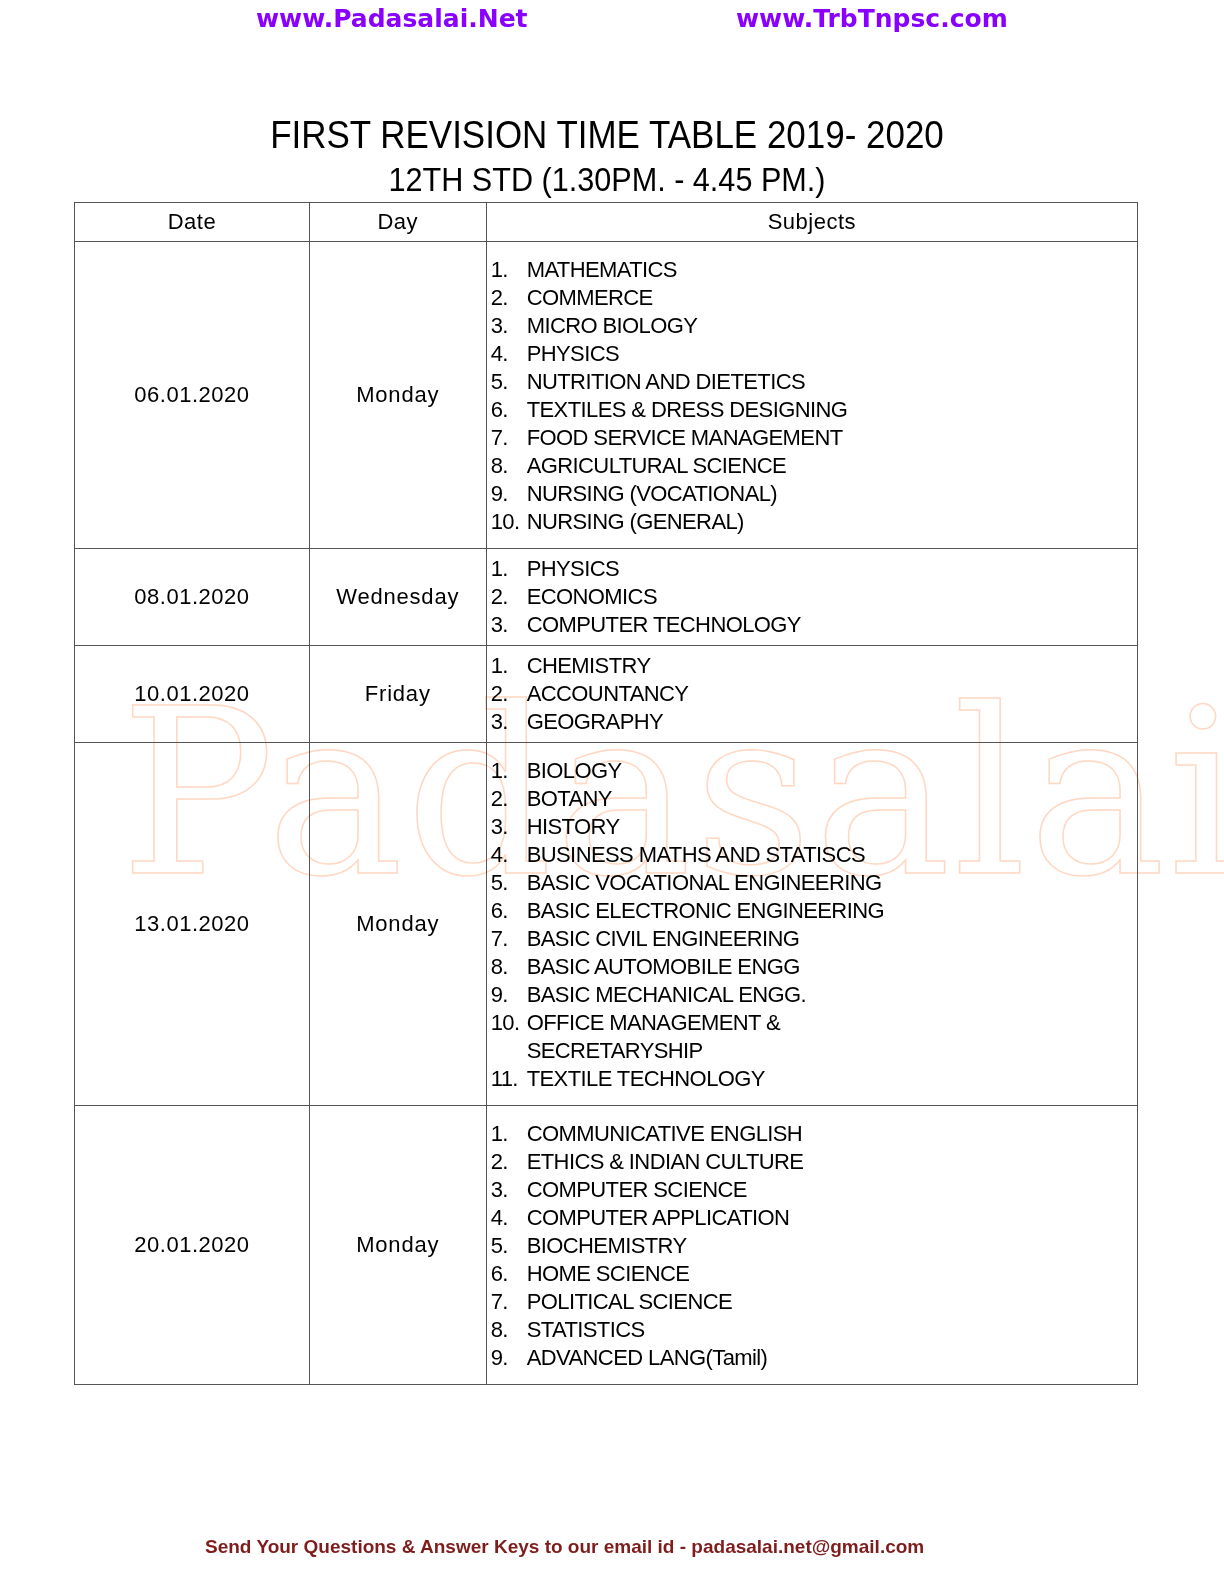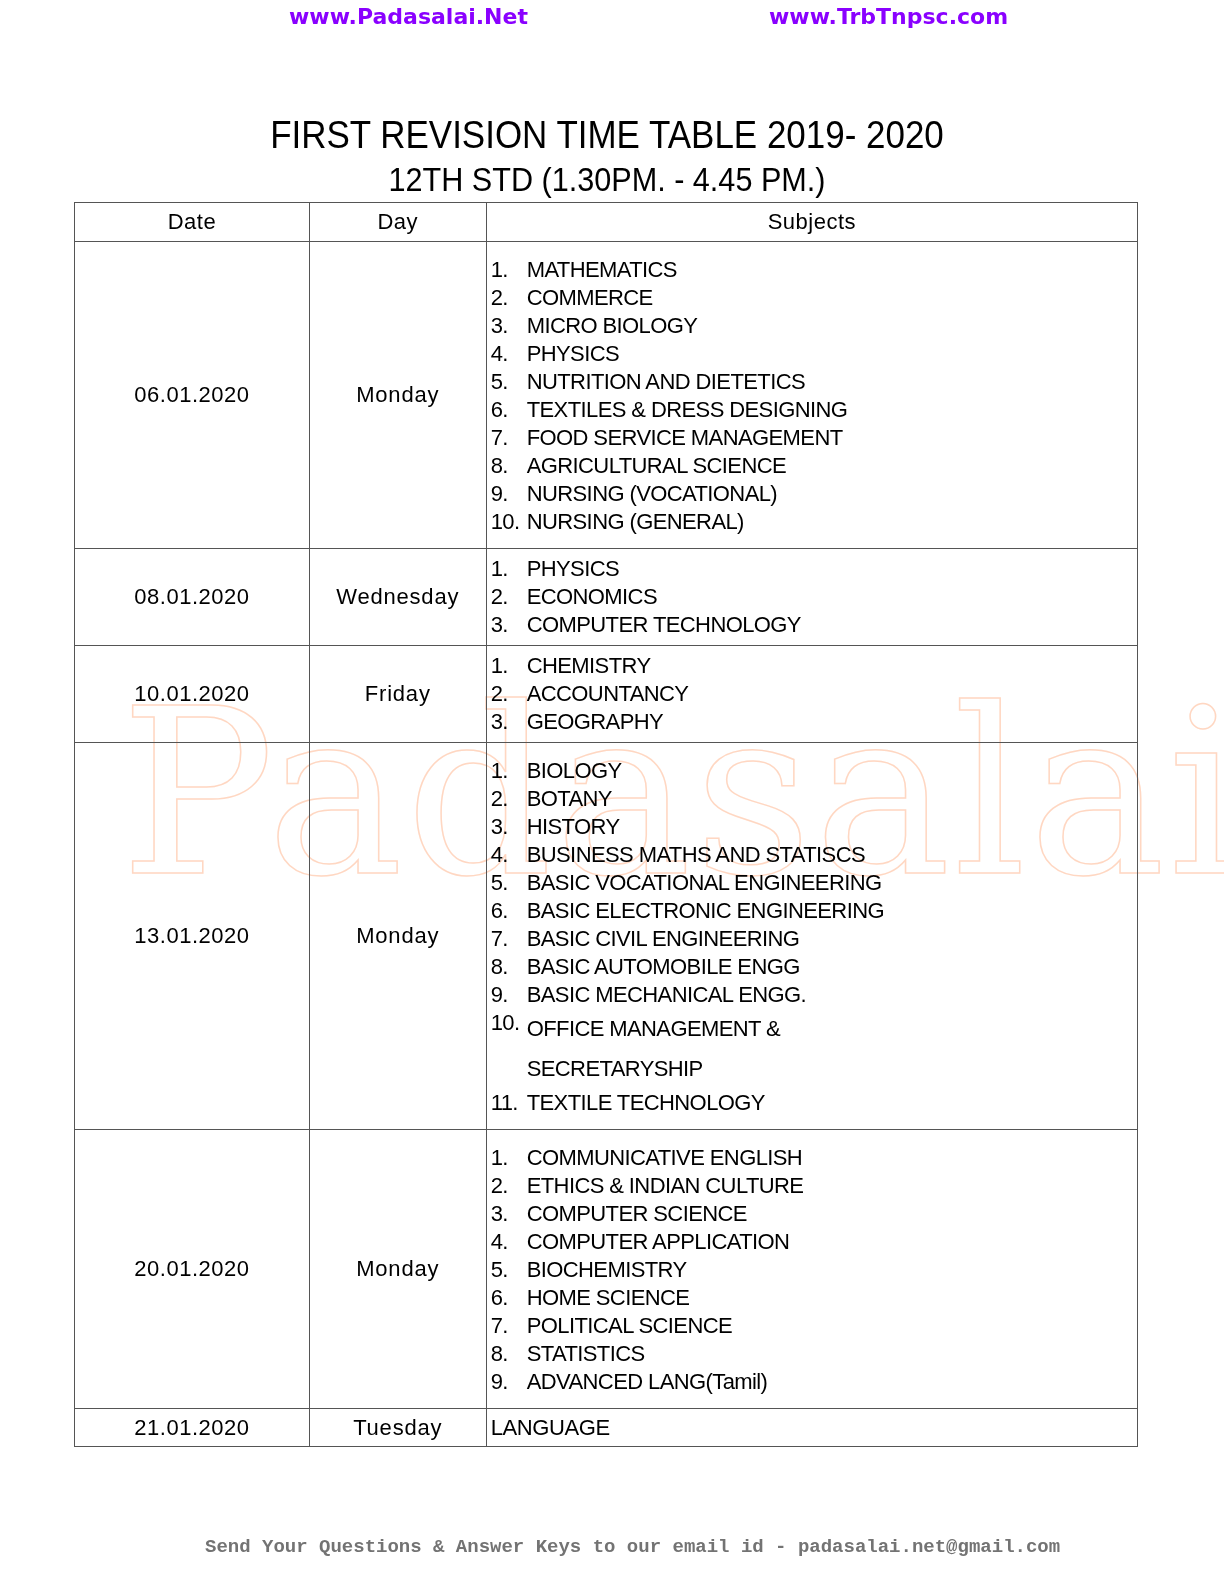--- a/index.html
+++ b/index.html
@@ -12,26 +12,25 @@
       height: 1584px;
       position: relative;
       overflow: hidden;
       font-family: "Liberation Sans", "DejaVu Sans", sans-serif;
       color: #000;
     }
     .hdr-link {
       position: absolute;
       top: 4px;
       font-family: "DejaVu Sans", sans-serif;
-      font-size: 22px;
+      font-size: 25px;
       font-weight: bold;
       color: #8a00ff;
       letter-spacing: 0px;
       text-decoration: none;
-      margin-left: 33px;
     }
     #hdr-left { left: 256px; }
     #hdr-right { left: 736px; }
 
     .watermark {
       position: absolute;
       left: 120px;
       top: 660px;
       font-family: "DejaVu Serif", serif;
       font-size: 230px;
@@ -118,36 +117,36 @@
       width: 36px;
       flex: none;
     }
     ol.subjects li .txt {
       flex: 1;
     }
     ol.subjects li.wrap {
       height: auto;
     }
     ol.subjects li.wrap .txt {
-      line-height: 40px;
+      line-height: 28px;
     }
     td.single {
       padding-left: 83px;
       letter-spacing: -0.4px;
     }
     tr.short td { height: 29px; }
 
     .footer {
       position: absolute;
       top: 1536px;
       left: 205px;
-      font-family: Liberation Mono, monospace;
+      font-family: Liberation Sans, sans-serif;
       font-size: 19px;
       font-weight: bold;
-      color: #737373;
+      color: #7f1d1d;
       z-index: 1;
     }
   </style>
 </head>
 <body>
 
 <a class="hdr-link" id="hdr-left">www.Padasalai.Net</a>
 <a class="hdr-link" id="hdr-right">www.TrbTnpsc.com</a>
 
 <div class="watermark">Padasalai</div>
@@ -352,22 +351,17 @@
               <span class="txt">STATISTICS</span>
             </li>
           <li>
               <span class="num">9.</span>
               <span class="txt">ADVANCED LANG(Tamil)</span>
             </li>
         </ol>
       </td>
     </tr>
 
-    <tr class="short">
-      <td class="date">21.01.2020</td>
-      <td class="day">Tuesday</td>
-      <td class="single">LANGUAGE</td>
-    </tr>
 
   </tbody>
 </table>
 
 <div class="footer">Send Your Questions &amp; Answer Keys to our email id - padasalai.net@gmail.com</div>
 
 </body></html>

